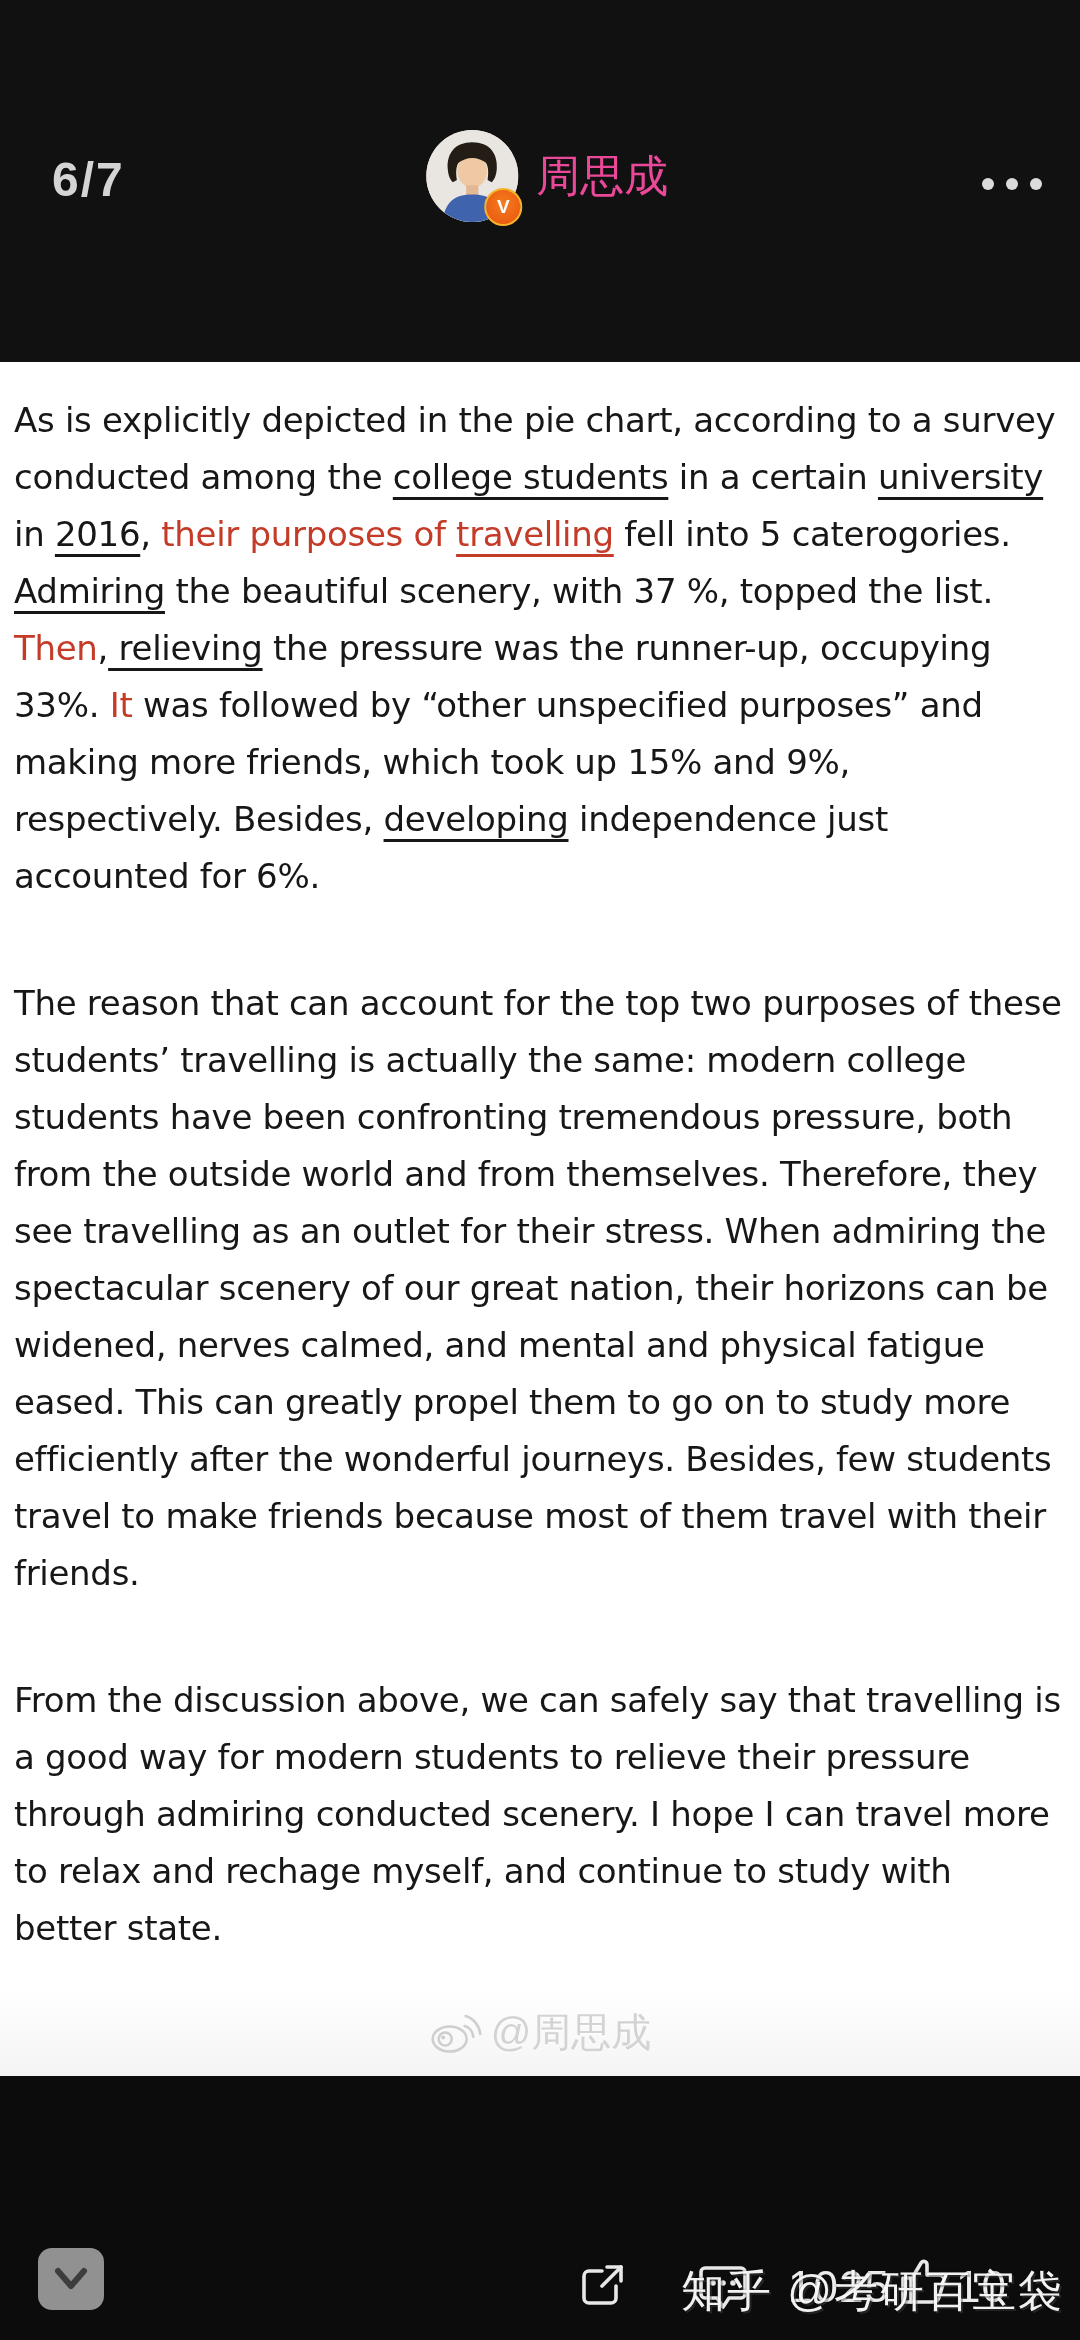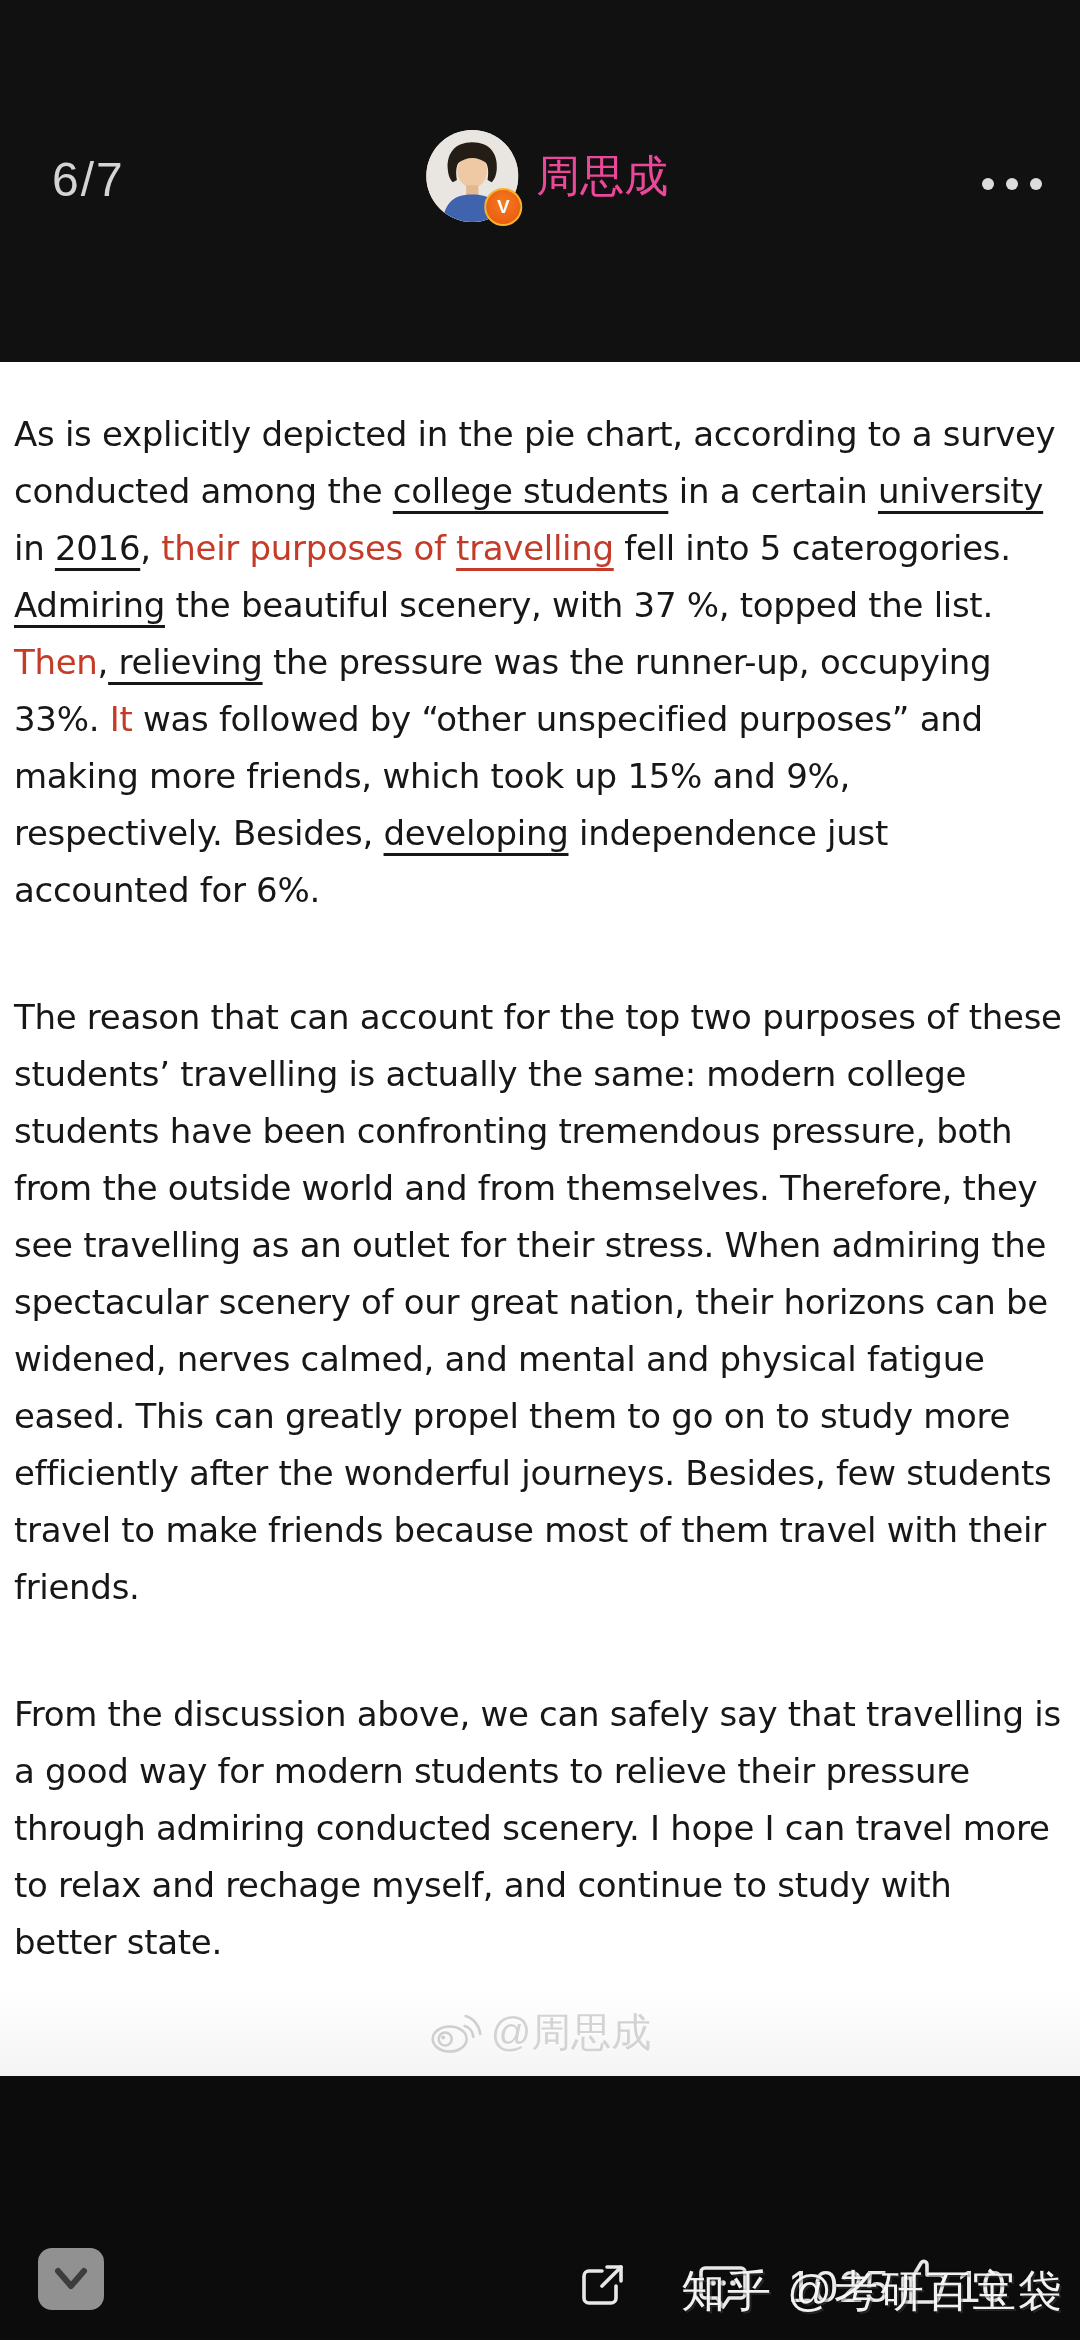--- a/index.html
+++ b/index.html
@@ -1,37 +1,37 @@
 <!DOCTYPE html>
 <html><head>
 <meta charset="utf-8">
 <style>
   html,body{margin:0;padding:0;background:#000;}
   .screen{position:relative;width:1080px;height:2340px;background:#101010;overflow:hidden;
           font-family:"Liberation Sans",sans-serif;}
 
   
   .top-bar{position:absolute;top:0;left:0;width:100%;height:362px;background:#111;}
-  .page-indicator{position:absolute;left:52px;top:152px;font-size:48px;font-weight:400;color:#d4d4d4;letter-spacing:2px;}
+  .page-indicator{position:absolute;left:52px;top:152px;font-size:48px;font-weight:700;color:#d4d4d4;letter-spacing:2px;}
   .user{position:absolute;left:50%;top:130px;transform:translateX(-47%);display:flex;align-items:center;gap:18px;}
   .avatar{position:relative;width:92px;height:92px;border-radius:50%;background:#e9e6e1;flex:0 0 auto;}
   .avatar svg{position:absolute;inset:0;border-radius:50%;overflow:hidden;}
   .badge{position:absolute;right:-4px;bottom:-4px;width:34px;height:34px;border-radius:50%;
          background:radial-gradient(circle at 50% 40%,#f57c1e,#e8520d);border:2px solid #f7b32d;
          color:#fff;font-size:19px;font-weight:bold;display:flex;align-items:center;justify-content:center;}
   .name{color:#ec4899;font-size:44px;}
   .more{position:absolute;right:34px;top:168px;display:flex;gap:12px;padding:10px 4px;}
   .more .dot{width:12px;height:12px;border-radius:50%;background:#dcdcdc;}
 
   
   .content{position:absolute;top:362px;left:0;width:1080px;height:1714px;background:#ffffff;}
   .content .fade{position:absolute;left:0;right:0;bottom:0;height:90px;
                  background:linear-gradient(180deg,rgba(0,0,0,0) 0%,rgba(0,0,0,0.045) 100%);}
   .paras{padding:30px 16px 0 14px;}
-  .paras p{margin:14px 0 70px 0;font-family:"DejaVu Sans",sans-serif;font-size:34px;line-height:57px;
+  .paras p{margin:0 0 70px 0;font-family:"DejaVu Sans",sans-serif;font-size:34px;line-height:57px;
            color:#171717;letter-spacing:-0.3px;}
   .paras .red{color:#c43b28;}
   .paras .ul{text-decoration:underline;text-decoration-thickness:3px;text-underline-offset:8px;}
   .weibo-wm{position:absolute;left:50%;bottom:16px;transform:translateX(-50%);
             display:flex;align-items:center;gap:8px;color:#d3d3d3;font-size:40px;font-weight:500;
             text-shadow:0 1px 0 #fff;}
 
   
   .bottom-bar{position:absolute;left:0;bottom:0;width:1080px;height:264px;background:#0c0c0c;}
   .collapse-btn{position:absolute;left:38px;top:2248px;width:66px;height:62px;border:none;

